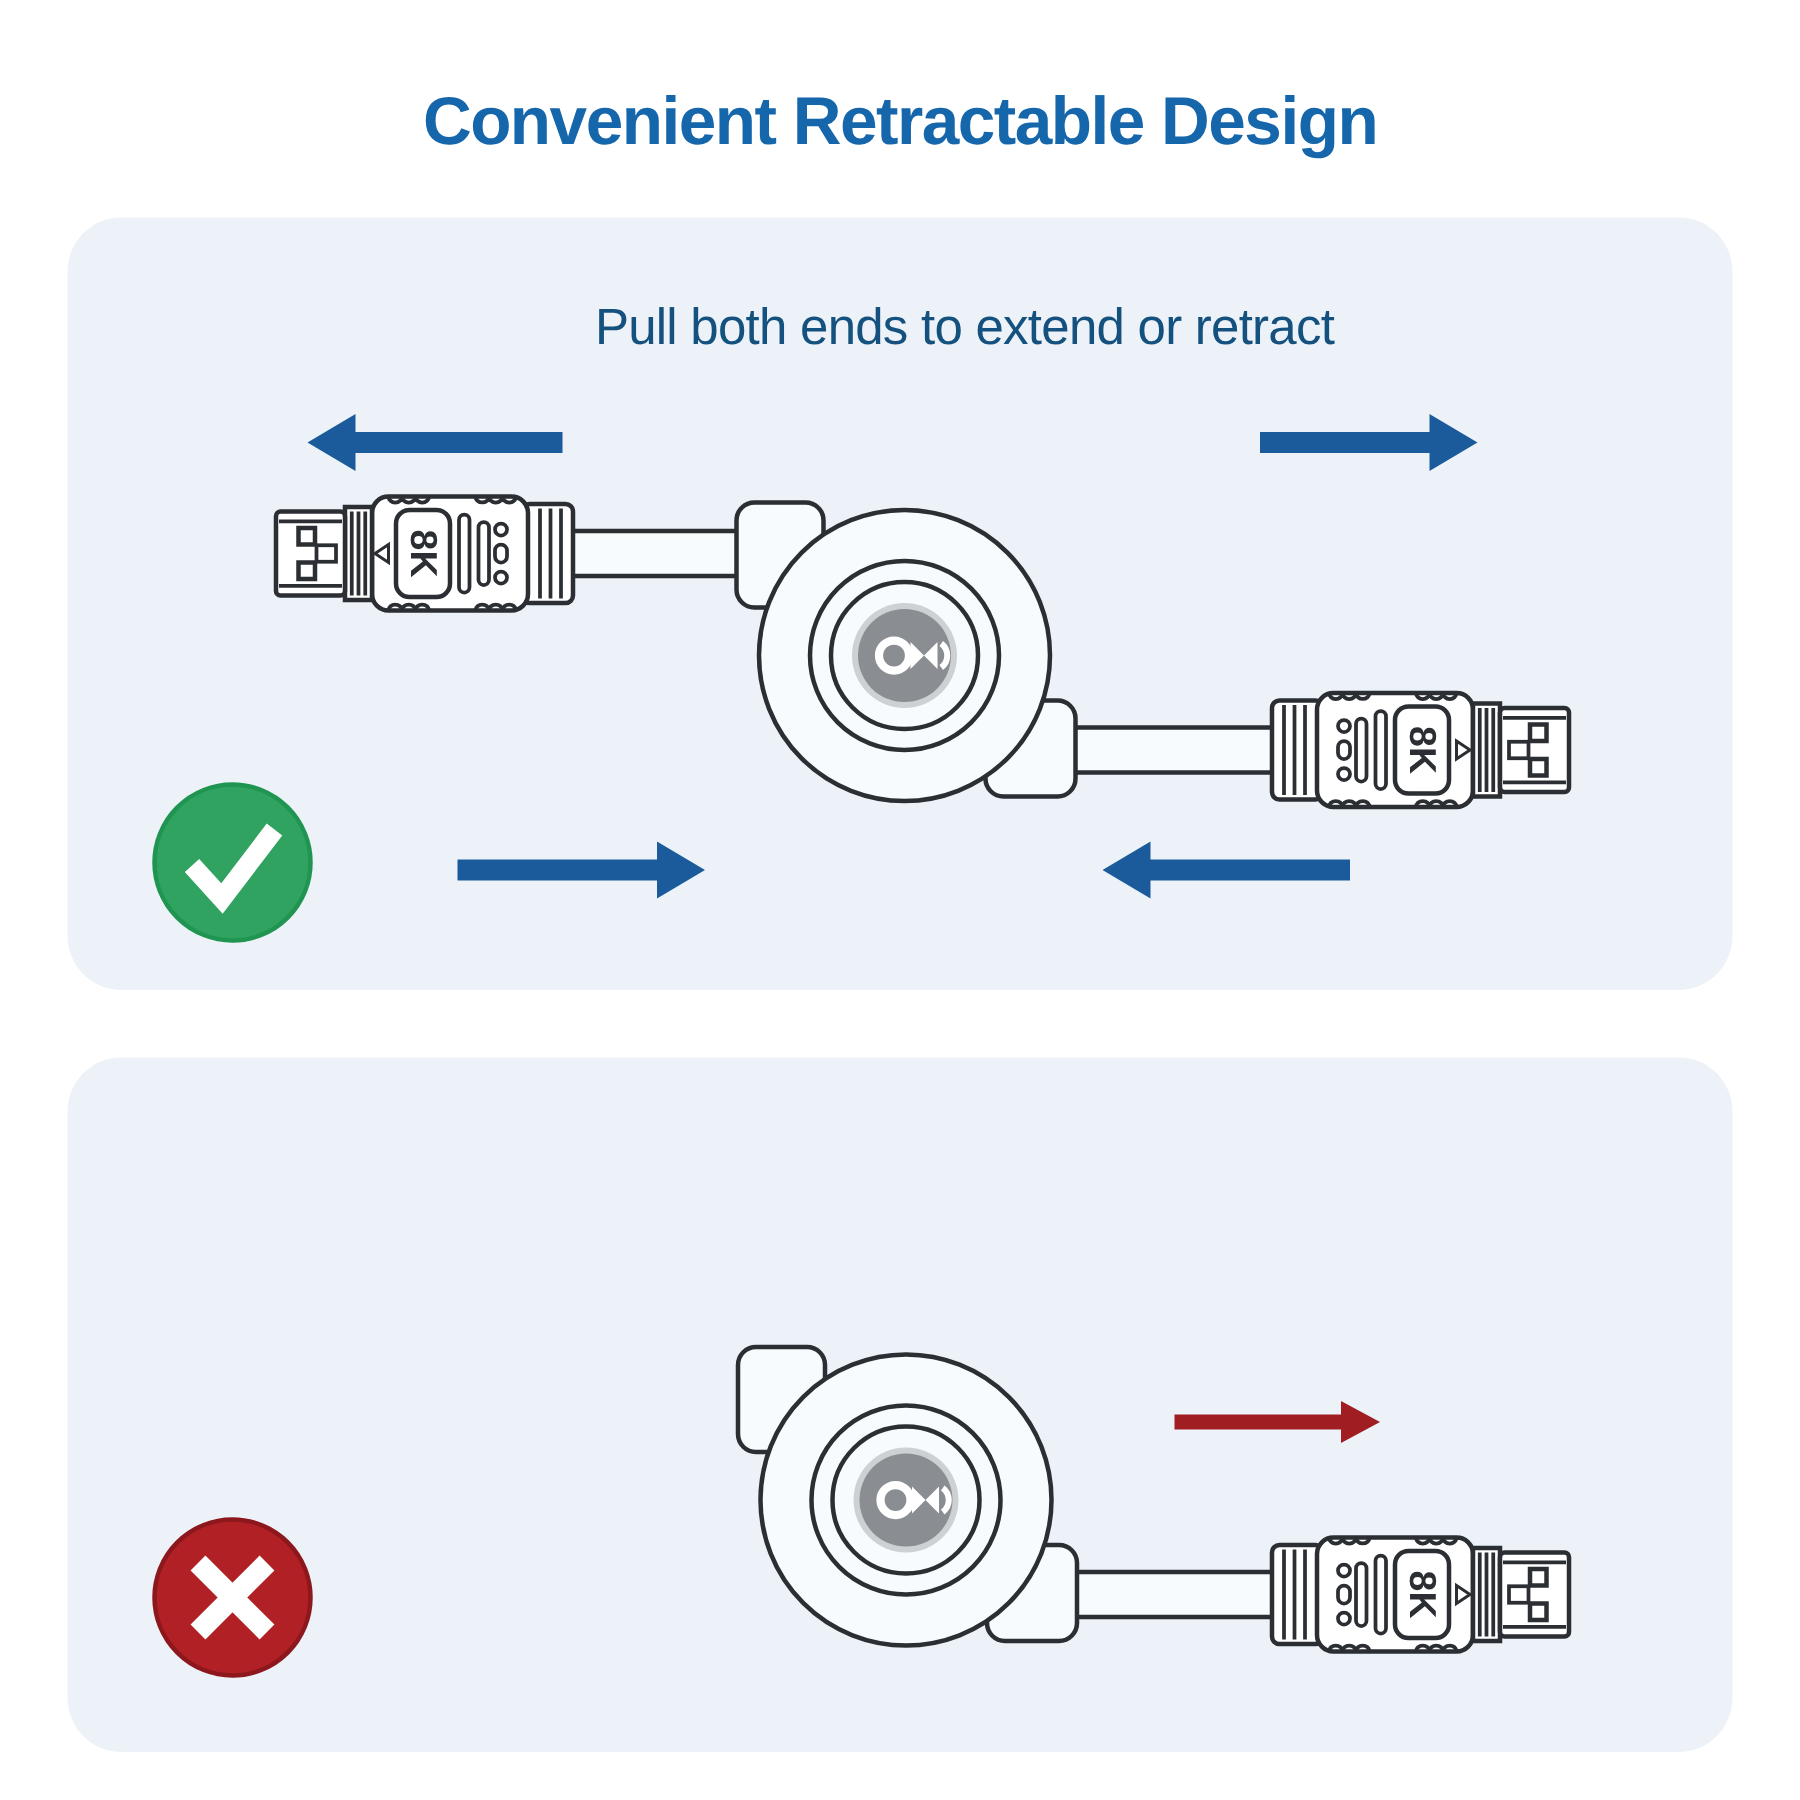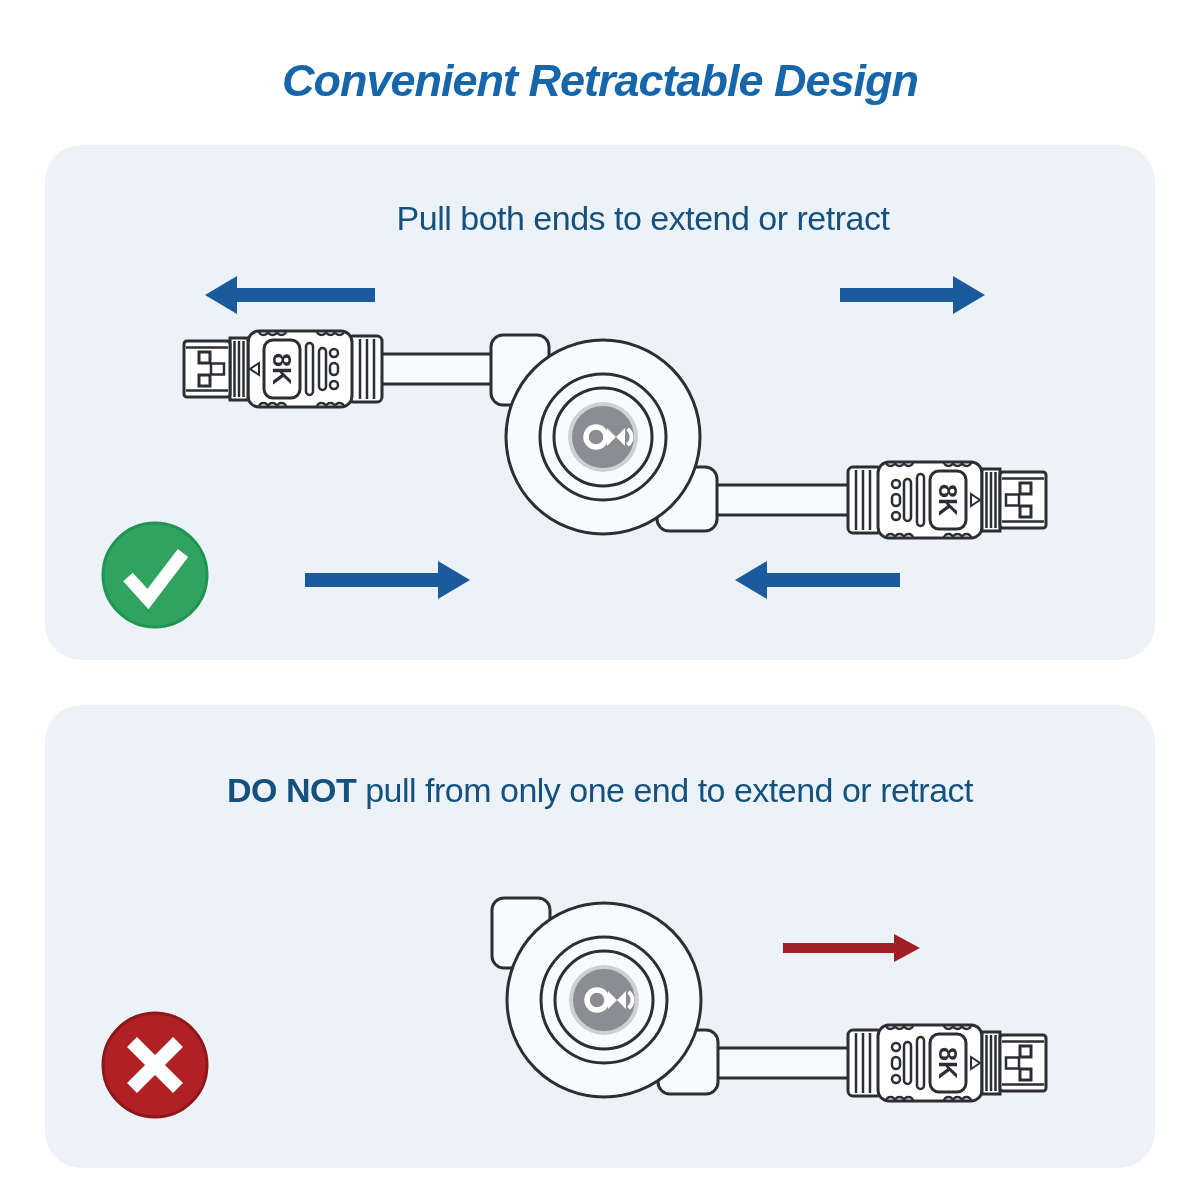--- a/index.html
+++ b/index.html
@@ -4,21 +4,21 @@
 <style>
   html,body{margin:0;padding:0;}
   body{
     width:1200px;height:1200px;position:relative;overflow:hidden;
     background:#ffffff;
     font-family:"Liberation Sans", sans-serif;
   }
   .page-title{
     position:absolute;top:55px;left:0;width:1200px;
     text-align:center;font-size:45px;font-weight:bold;
-    letter-spacing:-1px;color:#1566ab;margin:0;font-style:italic;
+    letter-spacing:-1px;color:#1566ab;margin:0;
   }
   .panel{
     position:absolute;left:45px;width:1110px;
     background:#edf2f8;border-radius:36px;
   }
   .panel-top{top:145px;height:515px;}
   .panel-bottom{top:705px;height:463px;}
   .panel h2{
     position:absolute;left:0;width:100%;margin:0;
     text-align:center;color:#15517f;
@@ -113,14 +113,13 @@
     <use href="#connector-gfx" transform="translate(885,358)"></use>
     <text transform="translate(903,358) rotate(90)" text-anchor="middle" dominant-baseline="central" font-size="25" font-weight="bold" fill="#2b2e33">8K</text>
 
     <path d="M738,238 L849,238 L849,229 L875,243 L849,257 L849,248 L738,248 Z" fill="#a01d22"></path>
 
     <g transform="translate(110,360)">
       <circle r="52" fill="#b02025" stroke="#8c171c" stroke-width="3"></circle>
       <path d="M-23,-23 L23,23 M23,-23 L-23,23" stroke="#ffffff" stroke-width="14"></path>
     </g>
   </svg>
-  <h2><span class="hvy">DO NOT</span><span> pull from only one end to extend or retract</span></h2>
 </section>
 
 </body></html>

